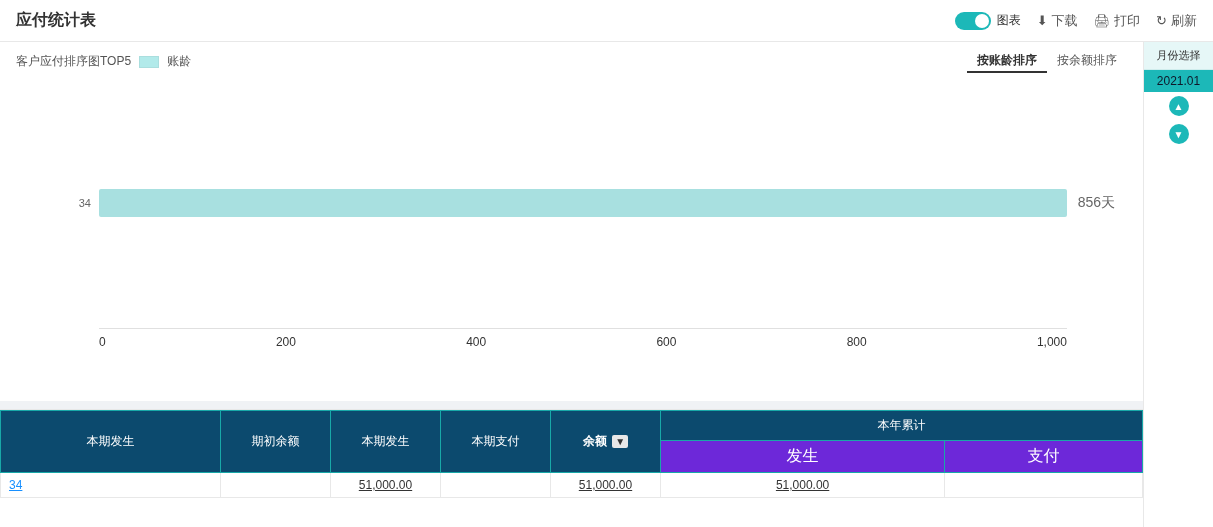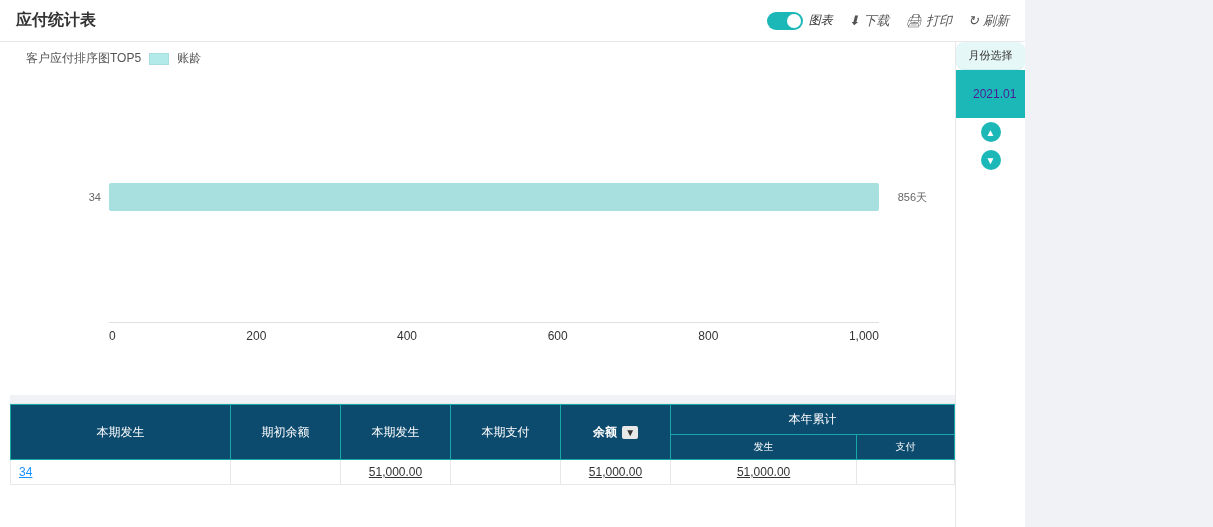--- a/index.html
+++ b/index.html
@@ -1,60 +1,60 @@
 <!DOCTYPE html>
 <html><head>
   <meta charset="utf-8">
   <style>
     * { box-sizing: border-box; margin: 0; padding: 0; }
     body { font-family: 'Microsoft YaHei', Arial, sans-serif; font-size: 12px; background: #f0f2f5; color: #333; }
     
-    .app-container { width: 1025px; height: 527px; background: #fff; display: flex; flex-direction: column; overflow: hidden; }
+    .app-container { width: 1213px; height: 527px; background: #fff; display: flex; flex-direction: column; overflow: hidden; }
     
     
     .header { display: flex; align-items: center; justify-content: space-between; padding: 8px 16px; background: #fff; border-bottom: 1px solid #e8e8e8; height: 42px; }
     .header-title { font-size: 16px; font-weight: bold; color: #333; }
-    .header-actions { display: flex; align-items: center; gap: 16px; font-style: italic; }
+    .header-actions { display: flex; align-items: center; gap: 16px; }
     .toggle-wrap { display: flex; align-items: center; gap: 6px; }
     .toggle { width: 36px; height: 18px; background: #1cb8b8; border-radius: 9px; position: relative; cursor: pointer; }
     .toggle::after { content: ''; width: 14px; height: 14px; background: #fff; border-radius: 50%; position: absolute; top: 2px; right: 2px; }
     .action-btn { display: flex; align-items: center; gap: 4px; cursor: pointer; color: #555; font-size: 13px; }
     
     
     .main-content { display: flex; flex: 1; overflow: hidden; }
     
     
-    .chart-section { flex: 1; display: flex; flex-direction: column; overflow: hidden; margin-left: 10px; }
+    .chart-section { flex: 1; display: flex; flex-direction: column; overflow: hidden; }
     
     
     .chart-header { display: flex; align-items: center; justify-content: space-between; padding: 8px 16px; background: #fff; }
     .chart-legend { display: flex; align-items: center; gap: 8px; font-size: 12px; color: #555; }
     .legend-box { width: 20px; height: 12px; background: #b2eaea; border: 1px solid #aadede; }
     .sort-tabs { display: flex; gap: 0; }
     .sort-tab { padding: 2px 10px; border-bottom: 2px solid transparent; cursor: pointer; font-size: 12px; color: #555; }
     .sort-tab.active { border-bottom: 2px solid #333; color: #333; font-weight: bold; }
     
     
     .chart-area { flex: 0 0 320px; background: #fff; padding: 8px 16px 0 16px; position: relative; overflow: hidden; }
     .chart-inner { position: relative; height: 270px; }
     
     
     .table-section { flex: 0 0 auto; border-top: 1px solid #e8e8e8; }
     table { width: 100%; border-collapse: collapse; }
     .table-header-row td, .table-header-row th { background: #0c4a6e; color: #fff; text-align: center; padding: 6px 8px; font-size: 12px; border: 1px solid #18a8a8; }
-    .table-sub-header td { background: #0c4a6e; color: #fff; text-align: center; padding: 5px 8px; font-size: 10px; border: 1px solid #18a8a8; }
+    .table-sub-header td { background: #6d28d9; color: #fff; text-align: center; padding: 5px 8px; font-size: 16px; border: 1px solid #18a8a8; }
     .table-data-row td { border: 1px solid #e8e8e8; padding: 5px 8px; font-size: 12px; text-align: center; background: #fff; }
     .table-data-row td:first-child { text-align: left; }
     .table-data-row td a, .link { color: #1890ff; text-decoration: underline; cursor: pointer; }
     .text-right { text-align: center; text-decoration: underline; }
     
     
     .sidebar { width: 70px; background: #fff; border-left: 1px solid #e8e8e8; display: flex; flex-direction: column; overflow: hidden; }
-    .sidebar-header { background: #e6f7f7; padding: 6px 4px; font-size: 11px; color: #333; text-align: center; border-bottom: 1px solid #d0eded; border-radius: 8px; }
-    .sidebar-current { background: #1cb8b8; color: #4c1d95; text-align: center; padding: 17px; font-size: 12px; }
+    .sidebar-header { background: #e6f7f7; padding: 6px 4px; font-size: 11px; color: #333; text-align: center; border-bottom: 1px solid #d0eded; }
+    .sidebar-current { background: #1cb8b8; color: #0f172a; text-align: center; padding: 4px; font-size: 12px; }
     .sidebar-nav-up { display: flex; justify-content: center; padding: 4px; cursor: pointer; }
     .sidebar-months { flex: 1; overflow-y: auto; }
     .sidebar-month { padding: 4px 8px; text-align: center; font-size: 12px; color: #333; cursor: pointer; }
     .sidebar-month.year-marker { background: #c8f000; color: #333; font-weight: bold; font-size: 11px; }
     .sidebar-nav-down { display: flex; justify-content: center; padding: 4px; cursor: pointer; }
     .nav-arrow { width: 20px; height: 20px; background: #1cb8b8; border-radius: 50%; display: flex; align-items: center; justify-content: center; color: #fff; font-size: 10px; cursor: pointer; }
     
     
     .divider-row { height: 8px; background: #f0f2f5; }
   </style>
@@ -88,29 +88,33 @@
   <div class="main-content">
 
     <div class="chart-section">
 
       <div class="chart-header">
         <div class="chart-legend">
           <span>客户应付排序图TOP5</span>
           <div class="legend-box"></div>
           <span>账龄</span>
         </div>
+        <div class="sort-tabs">
+          <div class="sort-tab active">按账龄排序</div>
+          <div class="sort-tab">按余额排序</div>
+        </div>
       </div>
 
       <div class="chart-area">
         <div class="chart-inner">
 
           <div style="position: absolute; top: 100px; left: 50px; right: 60px; height: 28px; display: flex; align-items: center;">
             <span style="font-size:11px; color:#666; width:25px; text-align:right; margin-right:8px;">34</span>
             <div style="flex:1; height:28px; background:#a8e0e0; border-radius:2px; position:relative;">
-              <span style="position:absolute; right:-48px; top:50%; transform:translateY(-50%); font-size:11px; color:#666;">856天</span>
+              <span style="position:absolute; right:-48px; top:50%; transform:translateY(-50%); font-size:14px; color:#666;">856天</span>
             </div>
           </div>
 
           <div style="position:absolute; bottom:30px; left:83px; right:60px; height:1px; background:#e0e0e0;"></div>
 
           <div style="position:absolute; bottom:10px; left:83px; right:60px; display:flex; justify-content:space-between;">
             <span>0</span>
             <span>200</span>
             <span>400</span>
             <span>600</span>

